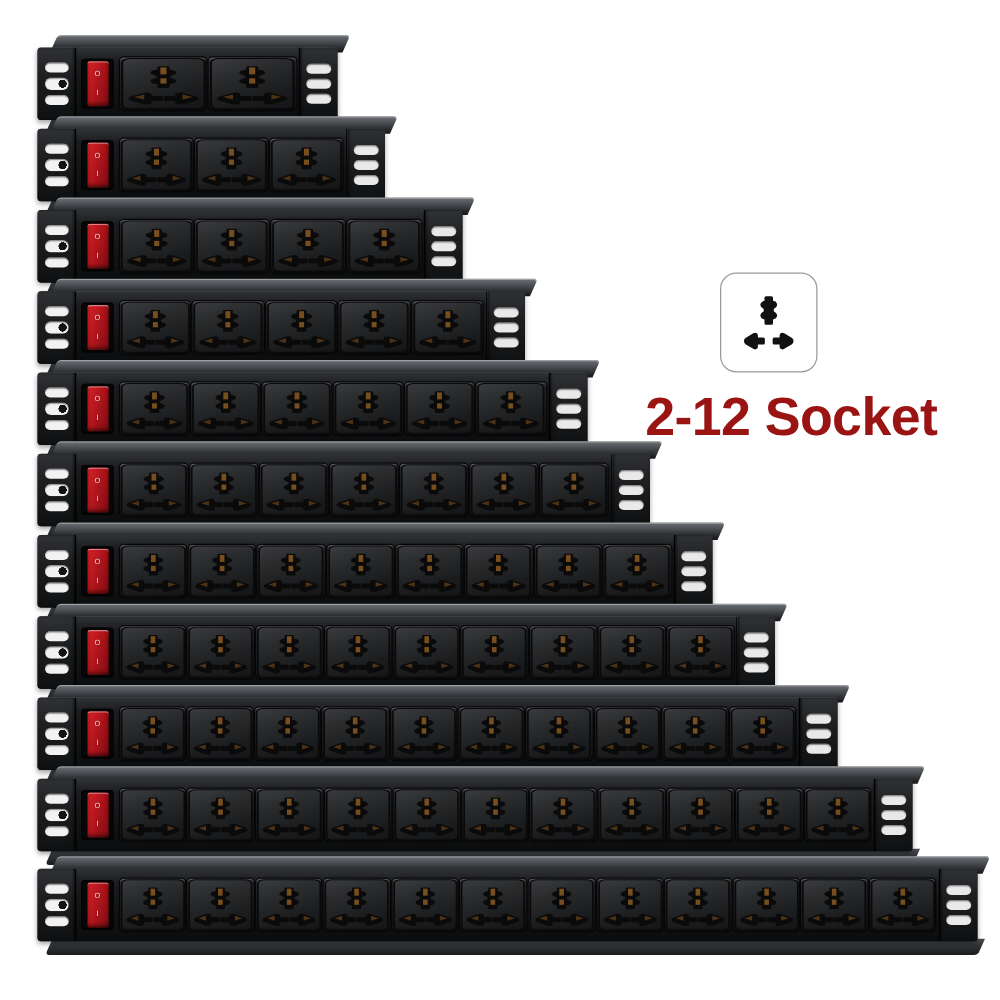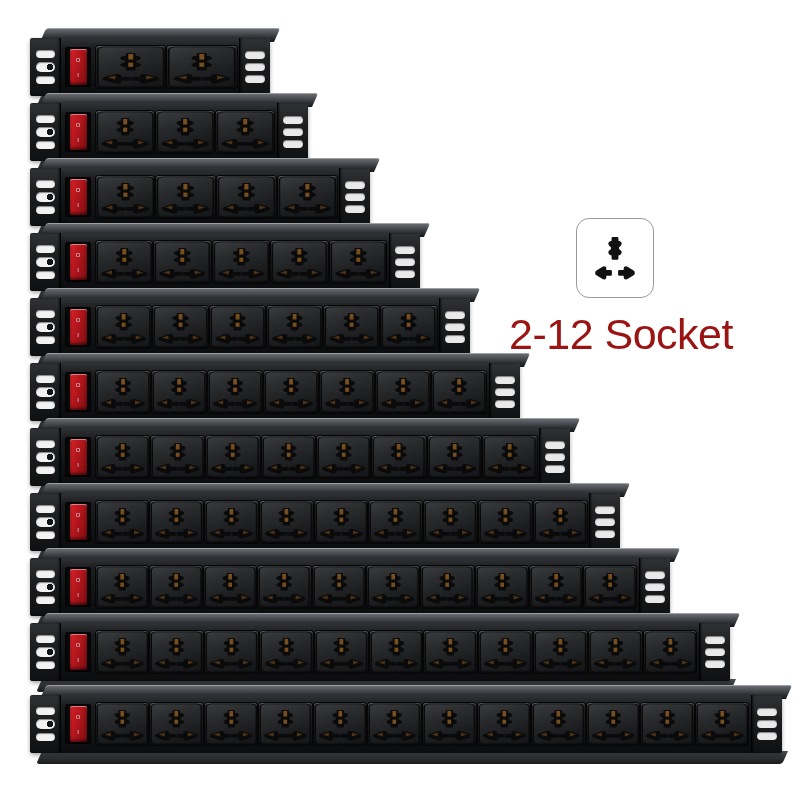--- a/index.html
+++ b/index.html
@@ -142,26 +142,26 @@
     width:78px;height:80px;
     background:#ffffff;
     border:1.6px solid #9a9a9a;
     border-radius:13px;
     box-sizing:border-box;
     display:flex;align-items:center;justify-content:center;
   }
   #badge svg{width:62px;height:62px;}
   #caption{
     position:absolute;
-    left:476px;top:310px;
+    left:488px;top:310px;
     width:290px;
     text-align:center;
     font-family:"Liberation Sans", sans-serif;
     font-size:43px;
-    font-weight:400;
+    font-weight:700;
     letter-spacing:-0.5px;
     color:#9b1414;
     white-space:nowrap;
   }
 </style>
 </head>
 <body>
 
 <div id="stage">
 

